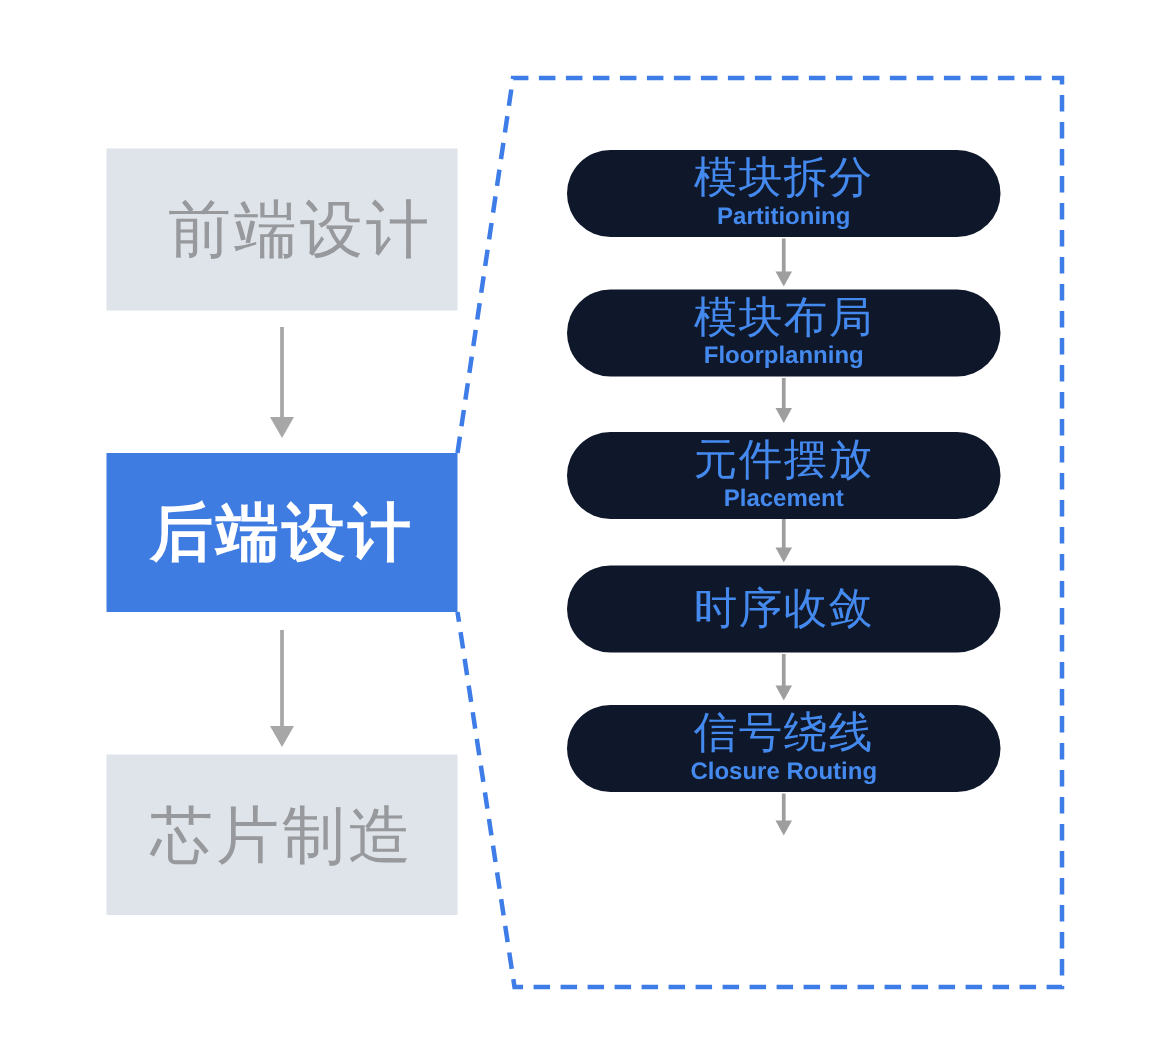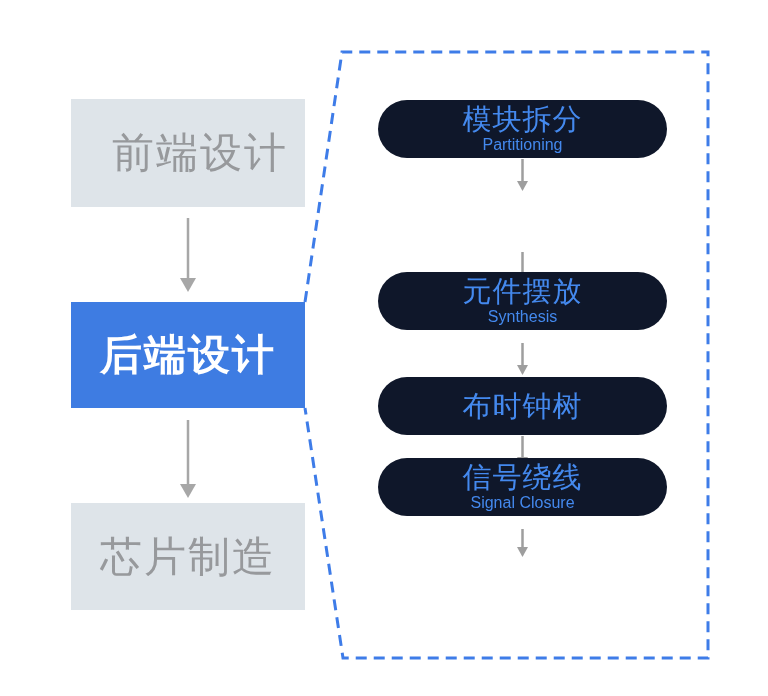--- a/index.html
+++ b/index.html
@@ -33,23 +33,23 @@
   .step-pill{
     position:absolute;left:378px;width:289px;height:58px;
     background:#0f172a;border-radius:29px;
     display:flex;flex-direction:column;align-items:center;justify-content:center;
     z-index:2;
   }
   .step-pill .zh{
     color:#4489ee;font-size:29px;font-weight:500;line-height:31px;letter-spacing:1px;
   }
   .step-pill .en{
-    color:#4489ee;font-size:16px;font-weight:400;line-height:18px;margin-top:1px;
+    color:#4489ee;font-size:16px;font-weight:700;line-height:18px;margin-top:1px;
   }
-  .p0{top:100px}.p1{top:193px}.p2{top:272px}.p3{top:377px}.p4{top:458px}.p5{top:560px}
+  .p0{top:100px}.p1{top:193px}.p2{top:288px}.p3{top:377px}.p4{top:470px}.p5{top:560px}
 </style>
 </head>
 <body>
 
 <div id="canvas">
 
   <svg id="connector-layer" viewBox="0 0 768 696" xmlns="http://www.w3.org/2000/svg">
 
     <path d="M305,302 L342,52 L708,52 L708,658 L343,658 L305,408" fill="none" stroke="#3e7ce8" stroke-width="3" stroke-dasharray="11 7"></path>
 
@@ -95,29 +95,33 @@
 
   <div id="node-chip-mfg" class="flow-node gray">
     <span>芯片制造</span>
   </div>
 
   <div class="step-pill p0">
     <span class="zh">模块拆分</span>
     <span class="en">Partitioning</span>
   </div>
 
+  <div class="step-pill p1">
+    <span class="zh">模块布局</span>
+    <span class="en">Floorplanning</span>
+  </div>
 
   <div class="step-pill p2">
     <span class="zh">元件摆放</span>
-    <span class="en">Synthesis</span>
+    <span class="en">Placement</span>
   </div>
 
   <div class="step-pill p3">
-    <span class="zh">布时钟树</span>
+    <span class="zh">时序收敛</span>
   </div>
 
   <div class="step-pill p4">
     <span class="zh">信号绕线</span>
-    <span class="en">Signal Closure</span>
+    <span class="en">Closure Routing</span>
   </div>
 
 
 </div>
 
 </body></html>

